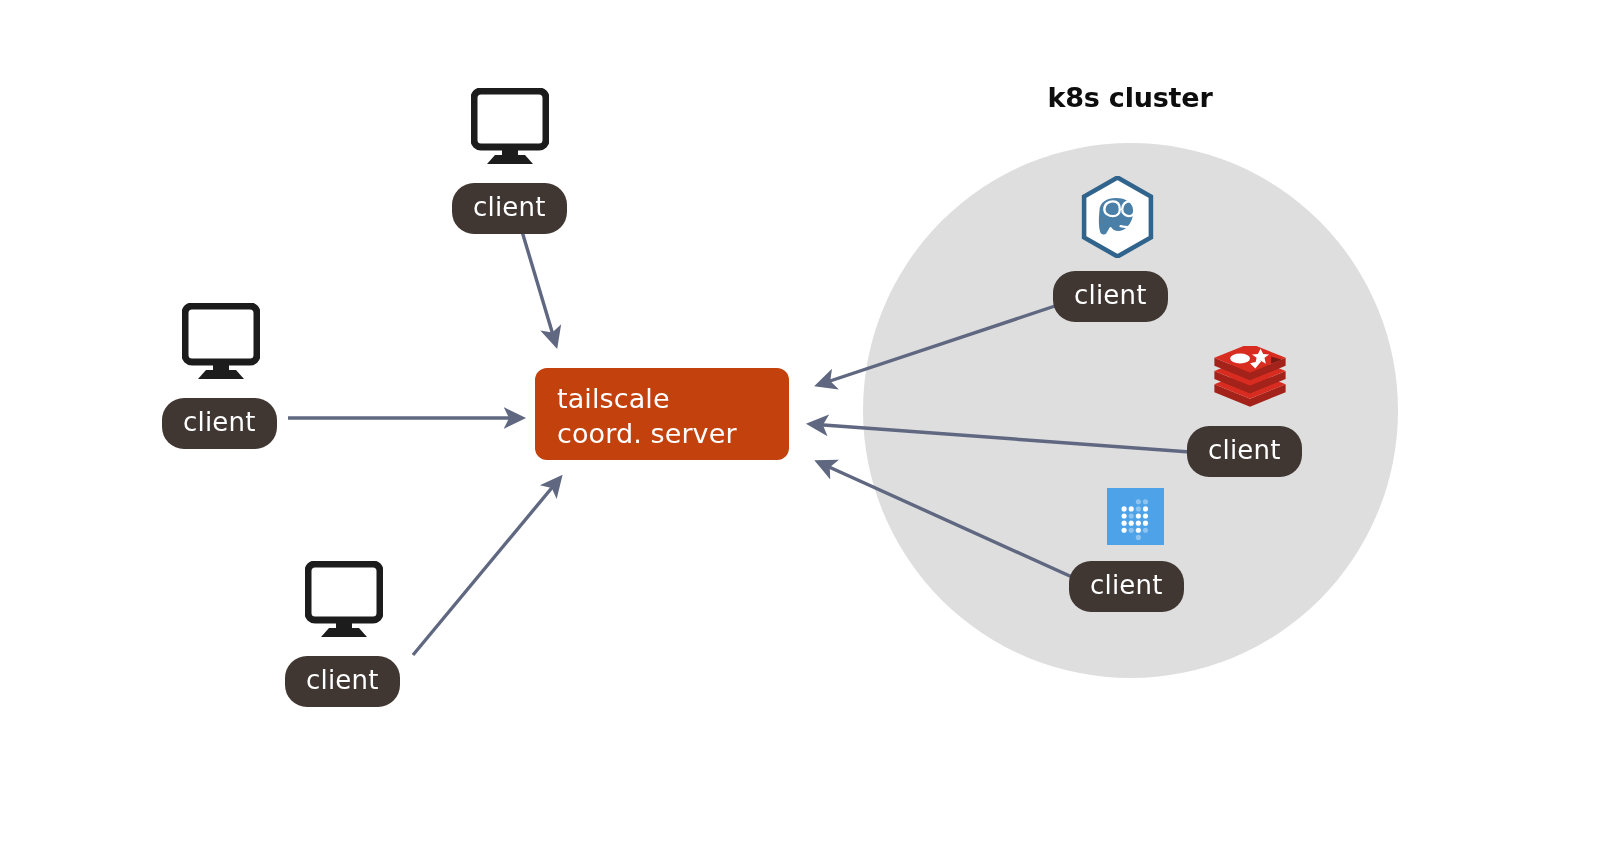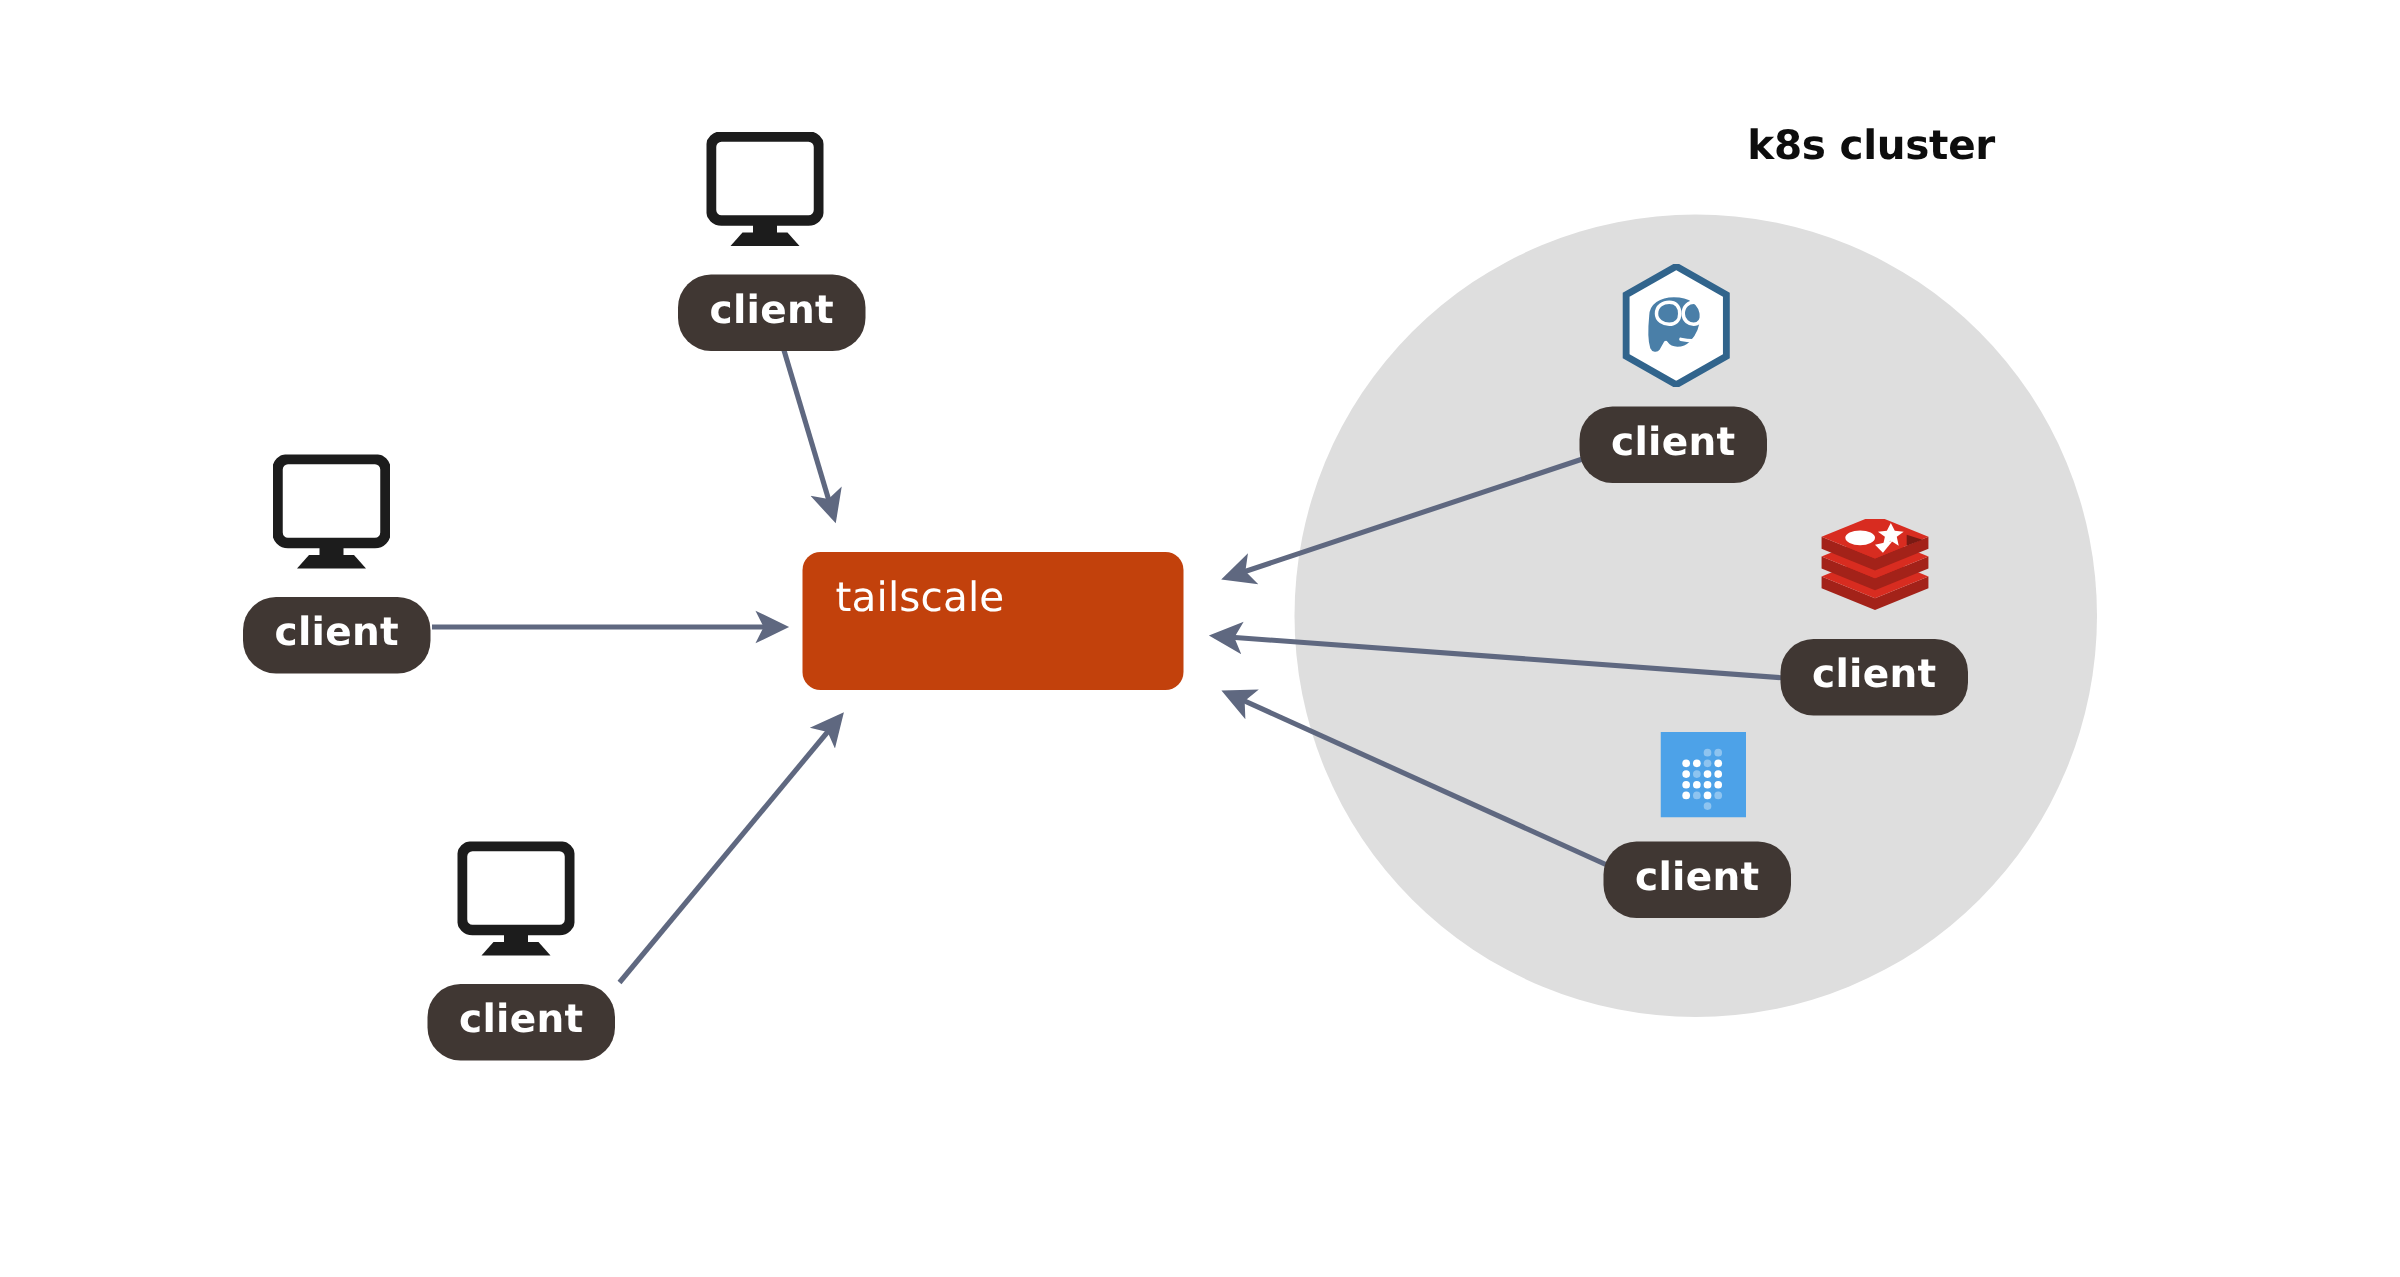--- a/index.html
+++ b/index.html
@@ -36,42 +36,41 @@
     height: 535px;
     border-radius: 50%;
     background: #dedede;
     z-index: 1;
   }
   .cluster-title {
     position: absolute;
     left: 930px;
     top: 82px;
     width: 400px;
-    text-align: right;
+    text-align: center;
     font-size: 27px;
     font-weight: bold;
     color: #0d0d0d;
     letter-spacing: -0.2px;
     z-index: 4;
     white-space: nowrap;
   }
 
   
   .pill {
     position: absolute;
     background: #403733;
     color: #ffffff;
     border-radius: 22px;
     font-size: 26px;
     line-height: 1;
     padding: 11px 21px 14px 21px;
     z-index: 5;
     white-space: nowrap;
     letter-spacing: 0.2px;
-    font-weight: bold;
   }
 
   
   .server-box {
     position: absolute;
     left: 535px;
     top: 368px;
     width: 254px;
     height: 92px;
     background: #c2410c;
@@ -123,20 +122,21 @@
 
     <line x1="1058" y1="305" x2="818" y2="385" stroke="#5f6880" stroke-width="3.4" marker-end="url(#arrowhead)"></line>
 
     <line x1="1190" y1="452" x2="810" y2="424" stroke="#5f6880" stroke-width="3.4" marker-end="url(#arrowhead)"></line>
 
     <line x1="1072" y1="577" x2="818" y2="462" stroke="#5f6880" stroke-width="3.4" marker-end="url(#arrowhead)"></line>
   </svg>
 
   <div class="server-box">
     <div class="line">tailscale</div>
+    <div class="line">coord. server</div>
   </div>
 
   <svg class="monitor" style="left:471px; top:88px;" width="78" height="80" viewBox="0 0 78 80">
     <rect x="3" y="3" width="72" height="56" rx="7" ry="7" fill="#ffffff" stroke="#1c1c1c" stroke-width="7"></rect>
     <rect x="31" y="59" width="16" height="10" fill="#1c1c1c"></rect>
     <path d="M16,76 L24,67 L54,67 L62,76 Z" fill="#1c1c1c"></path>
   </svg>
   <div class="pill" style="left:452px; top:183px;">client</div>
 
   <svg class="monitor" style="left:182px; top:303px;" width="78" height="80" viewBox="0 0 78 80">

